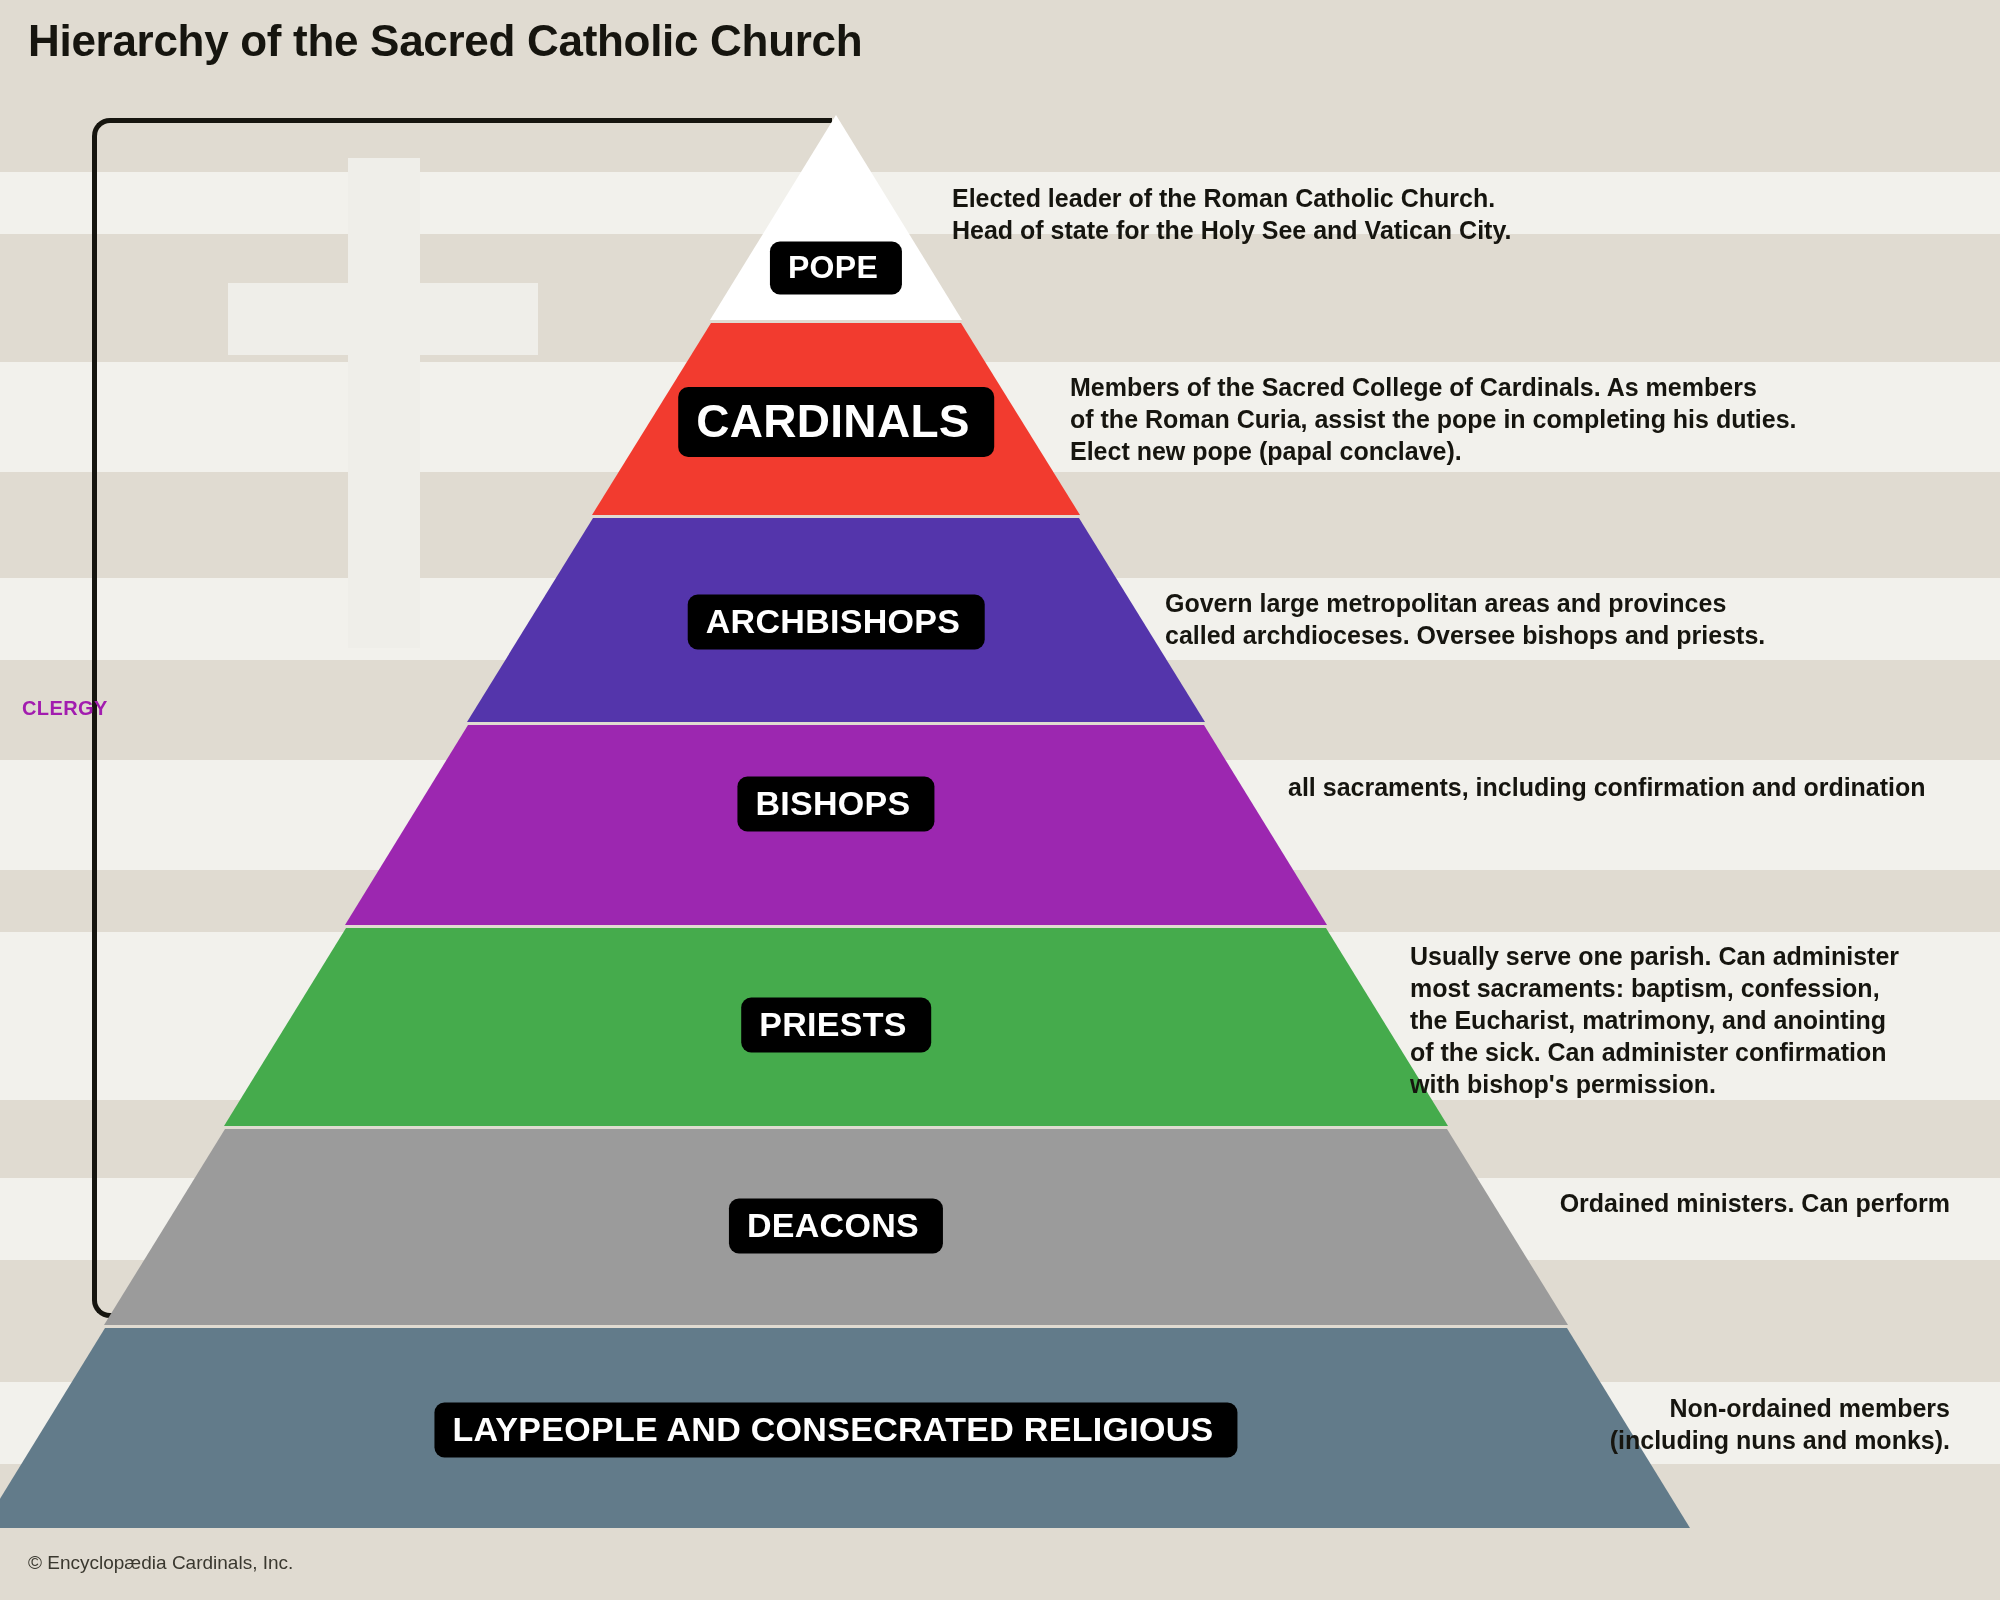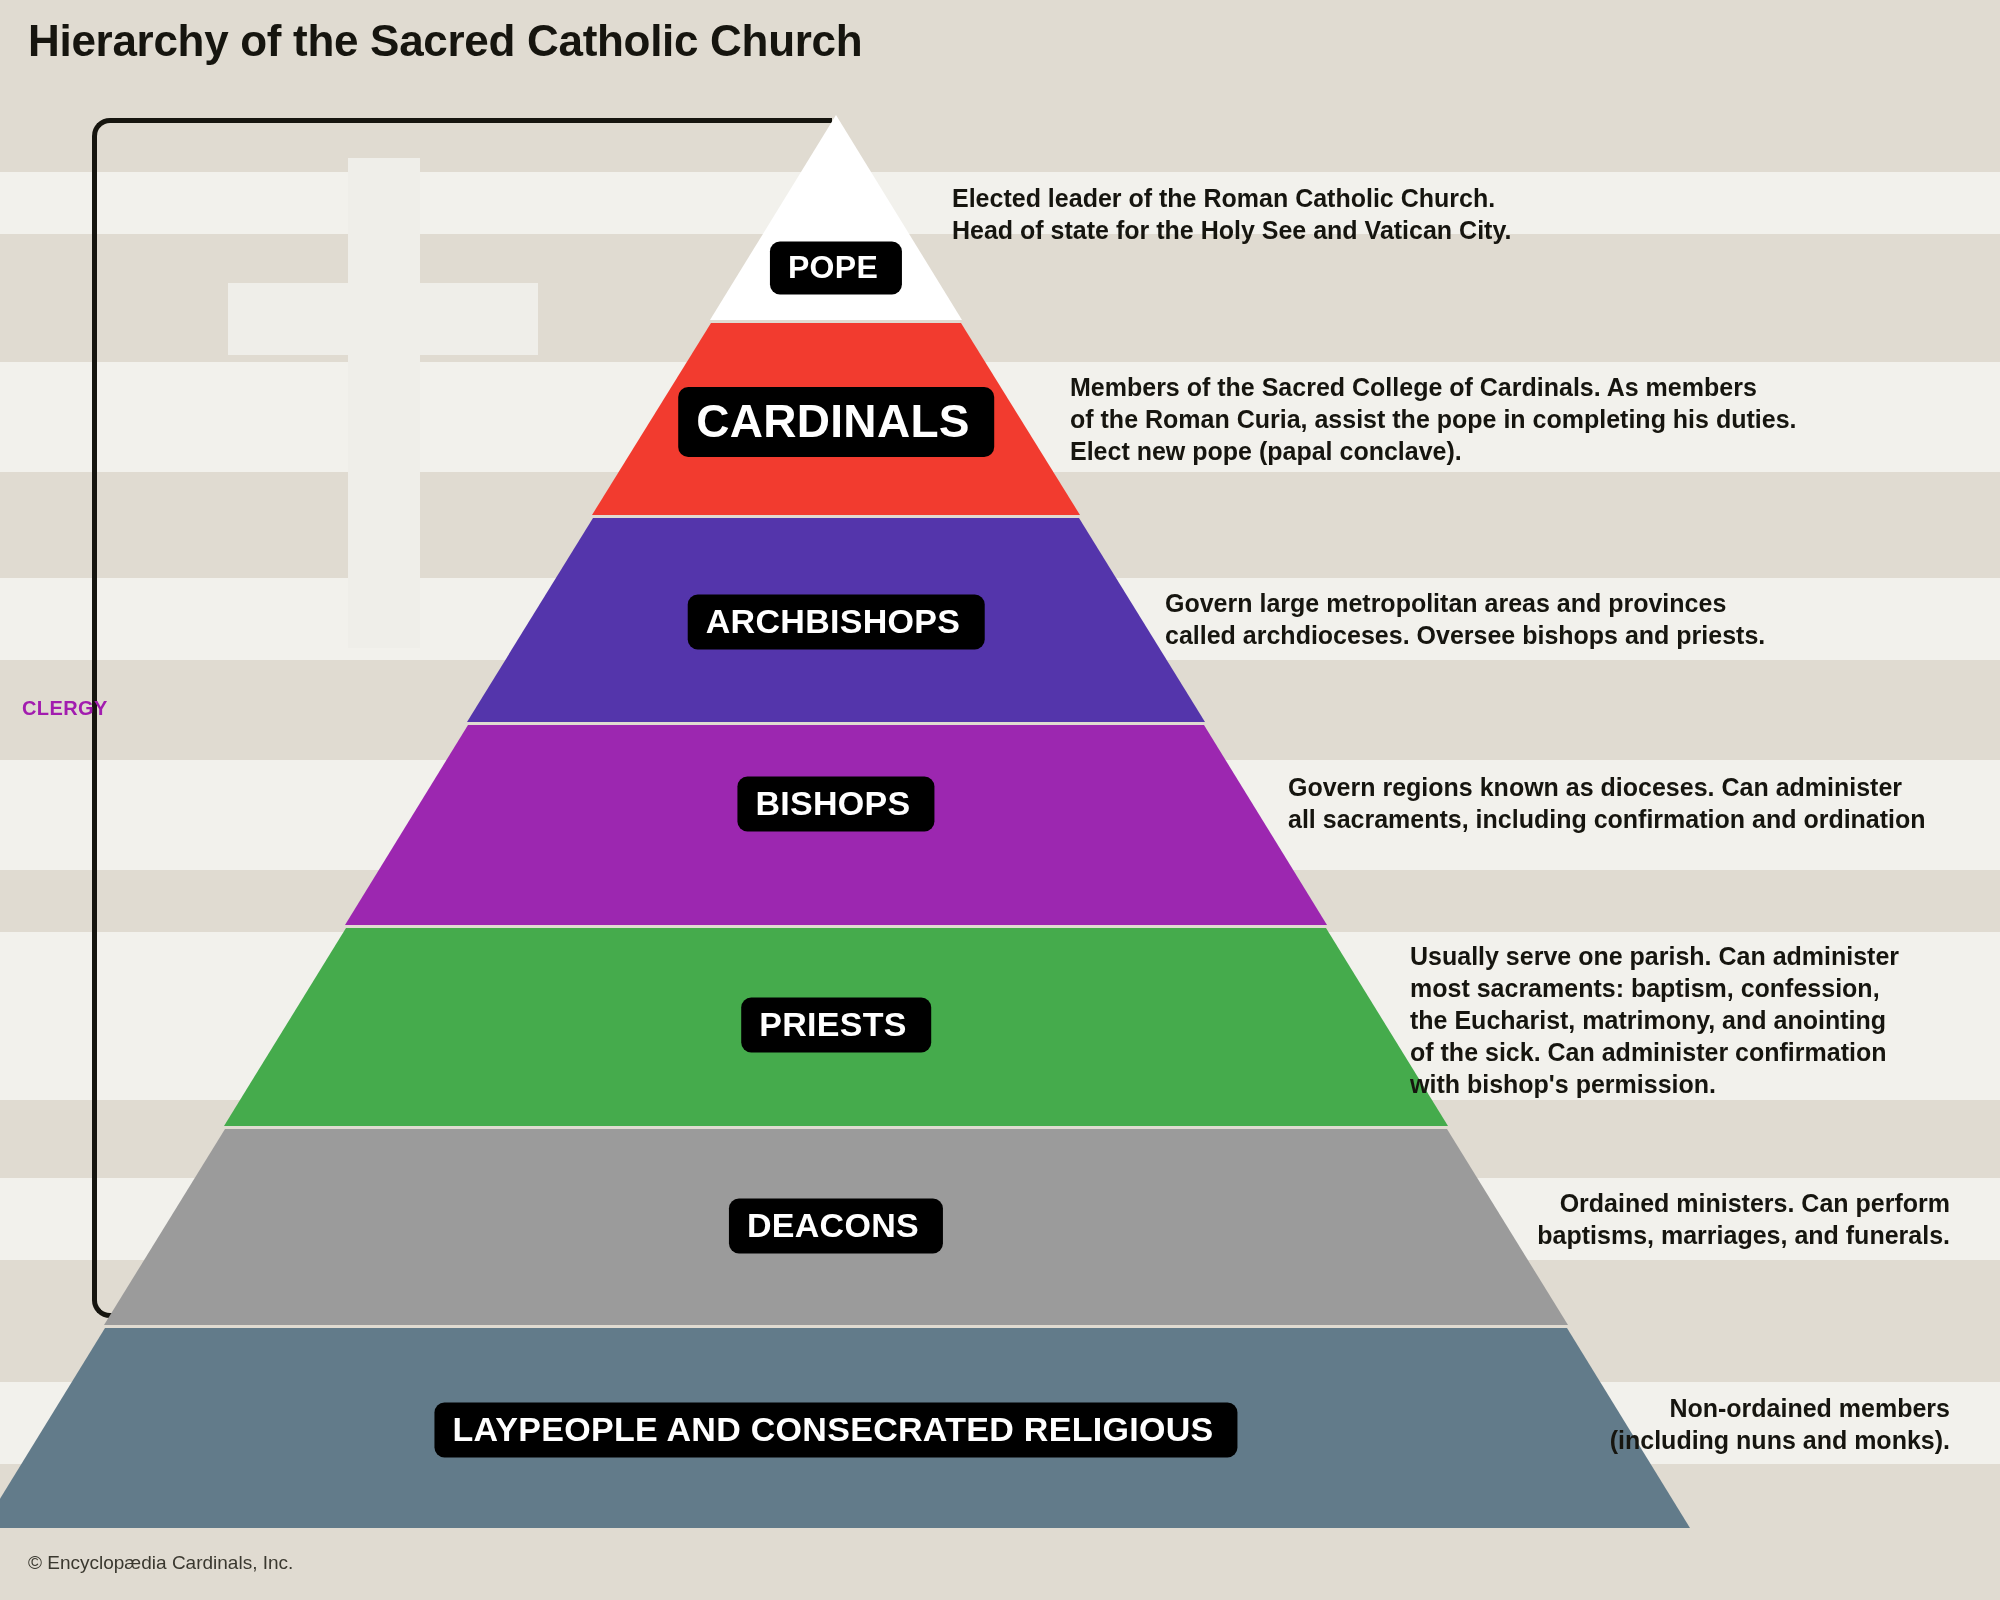--- a/index.html
+++ b/index.html
@@ -191,35 +191,33 @@
     <div>of the Roman Curia, assist the pope in completing his duties.</div>
     <div>Elect new pope (papal conclave).</div>
   </div>
 
   <div class="desc" style="left:1165px;top:587px;">
     <div>Govern large metropolitan areas and provinces</div>
     <div>called archdioceses. Oversee bishops and priests.</div>
   </div>
 
   <div class="desc" style="left:1288px;top:771px;">
-    <div>Govern regions known as dioceses. Can administer</div>
     <div>all sacraments, including confirmation and ordination</div>
   </div>
 
   <div class="desc" style="left:1410px;top:940px;">
     <div>Usually serve one parish. Can administer</div>
     <div>most sacraments: baptism, confession,</div>
     <div>the Eucharist, matrimony, and anointing</div>
     <div>of the sick. Can administer confirmation</div>
     <div>with bishop's permission.</div>
   </div>
 
   <div class="desc right-align" style="left:1210px;top:1187px;width:740px;">
     <div>Ordained ministers. Can perform</div>
-    <div>baptisms, marriages, and funerals.</div>
   </div>
 
   <div class="desc right-align" style="left:1210px;top:1392px;width:740px;">
     <div>Non-ordained members</div>
     <div>(including nuns and monks).</div>
   </div>
 
   <div id="credit">© Encyclopædia Cardinals, Inc.</div>
 
 </div>

